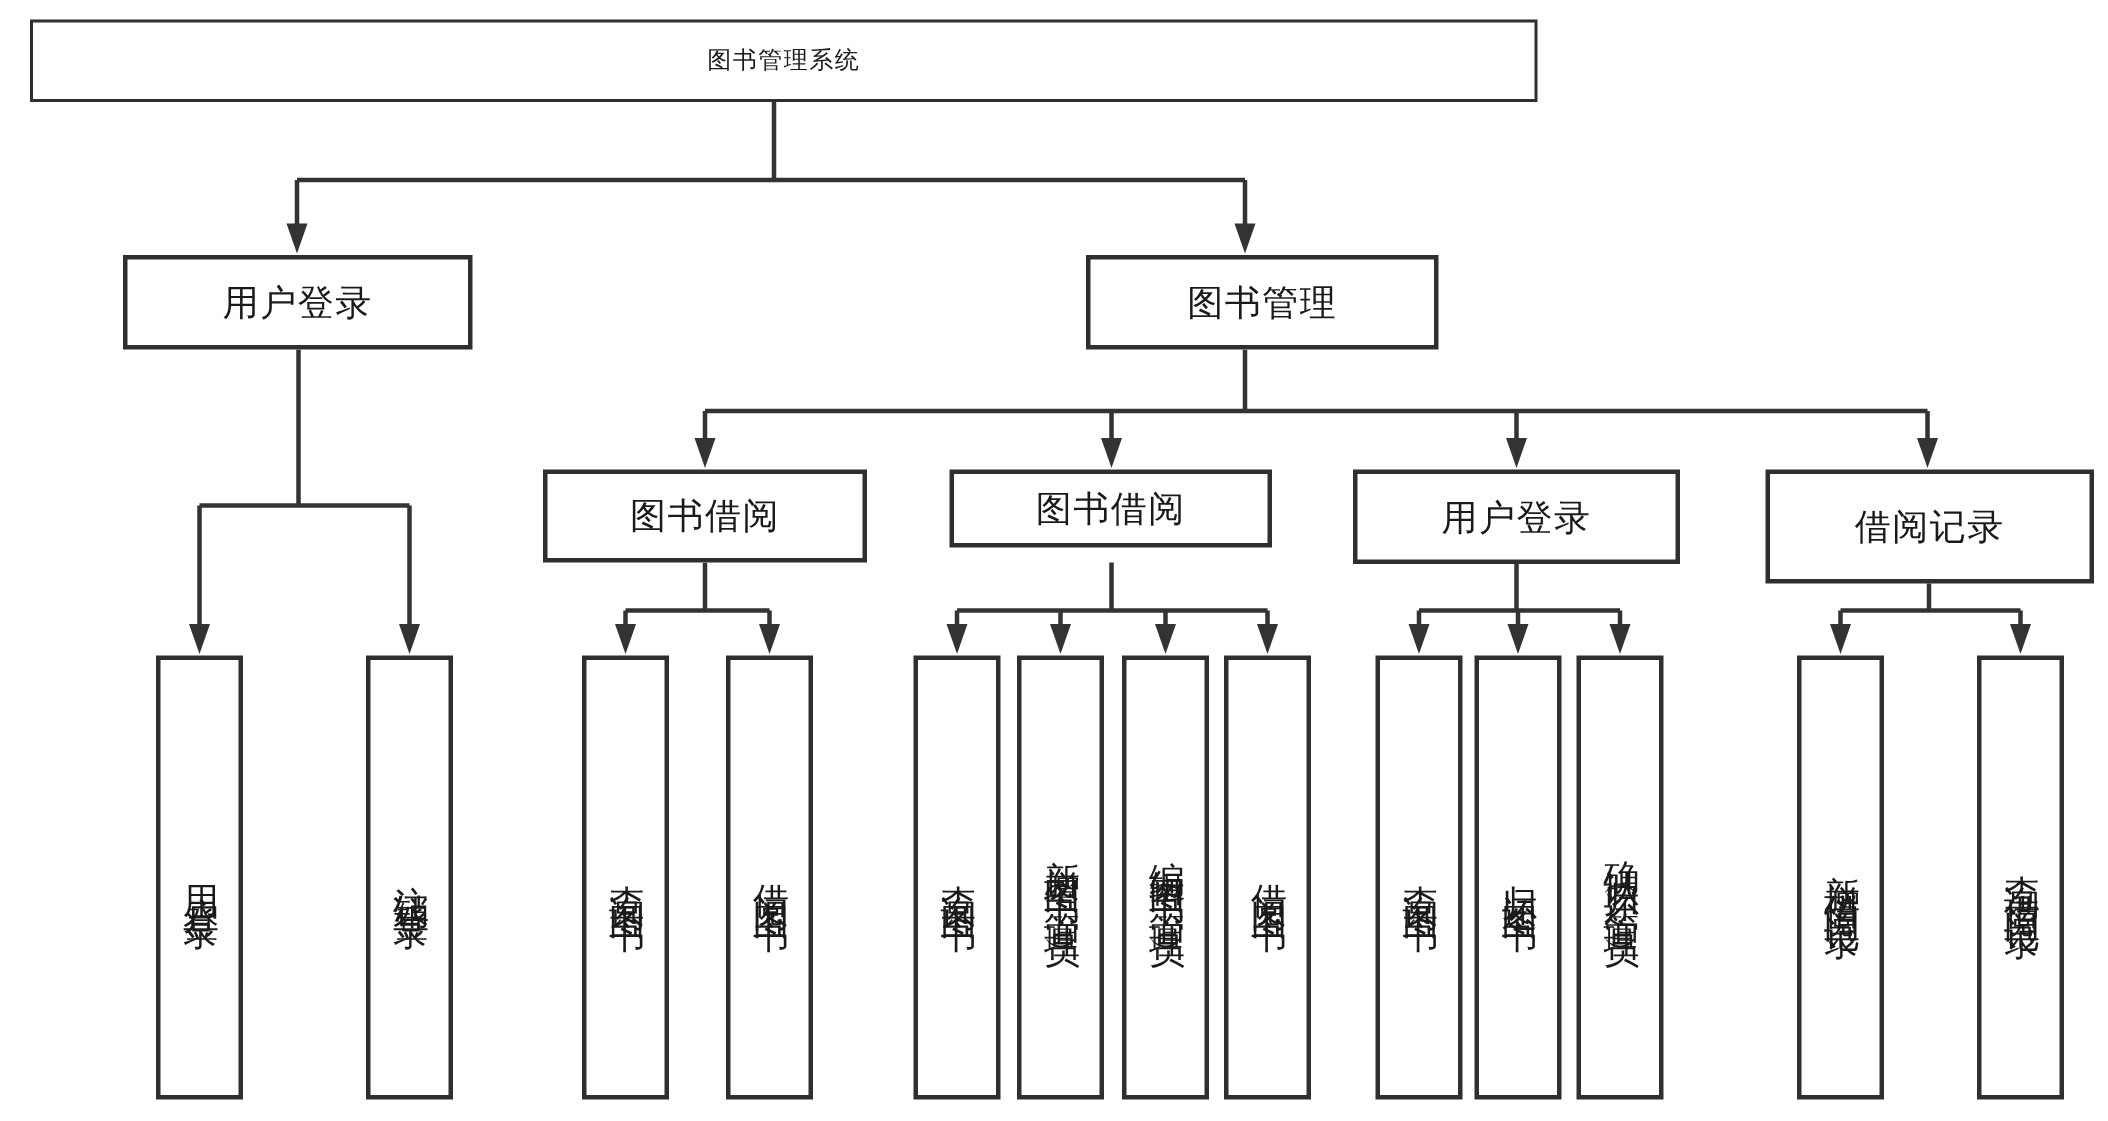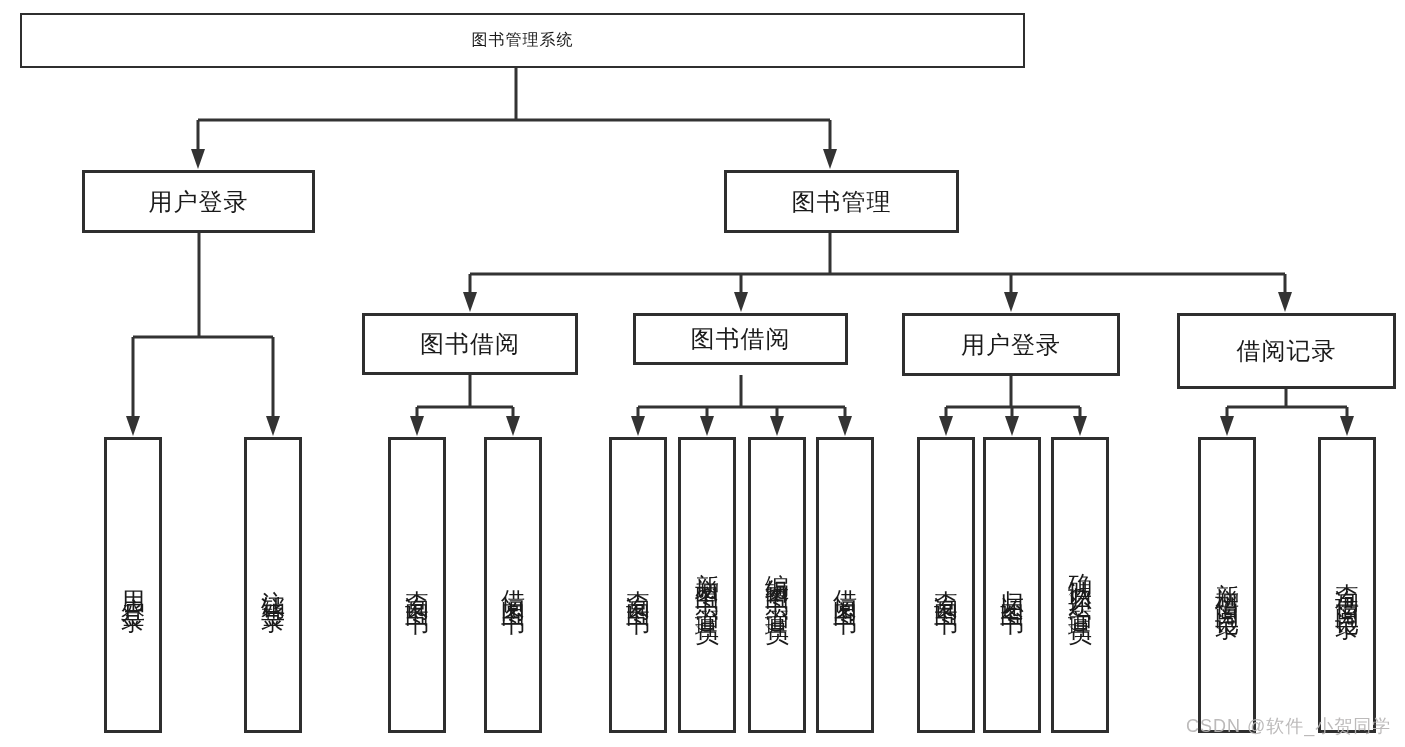--- a/index.html
+++ b/index.html
@@ -149,15 +149,14 @@
     <span>确认归还（管理员）</span>
   </div>
 
   <div class="node leaf" style="left:1198px;top:437px;width:58px;height:296px;">
     <span>新增借阅记录</span>
   </div>
   <div class="node leaf" style="left:1318px;top:437px;width:58px;height:296px;">
     <span>查询借阅记录</span>
   </div>
 
-  <div class="watermark">CSDN @软件_小贺同学</div>
 
 </div>
 
 </body></html>

